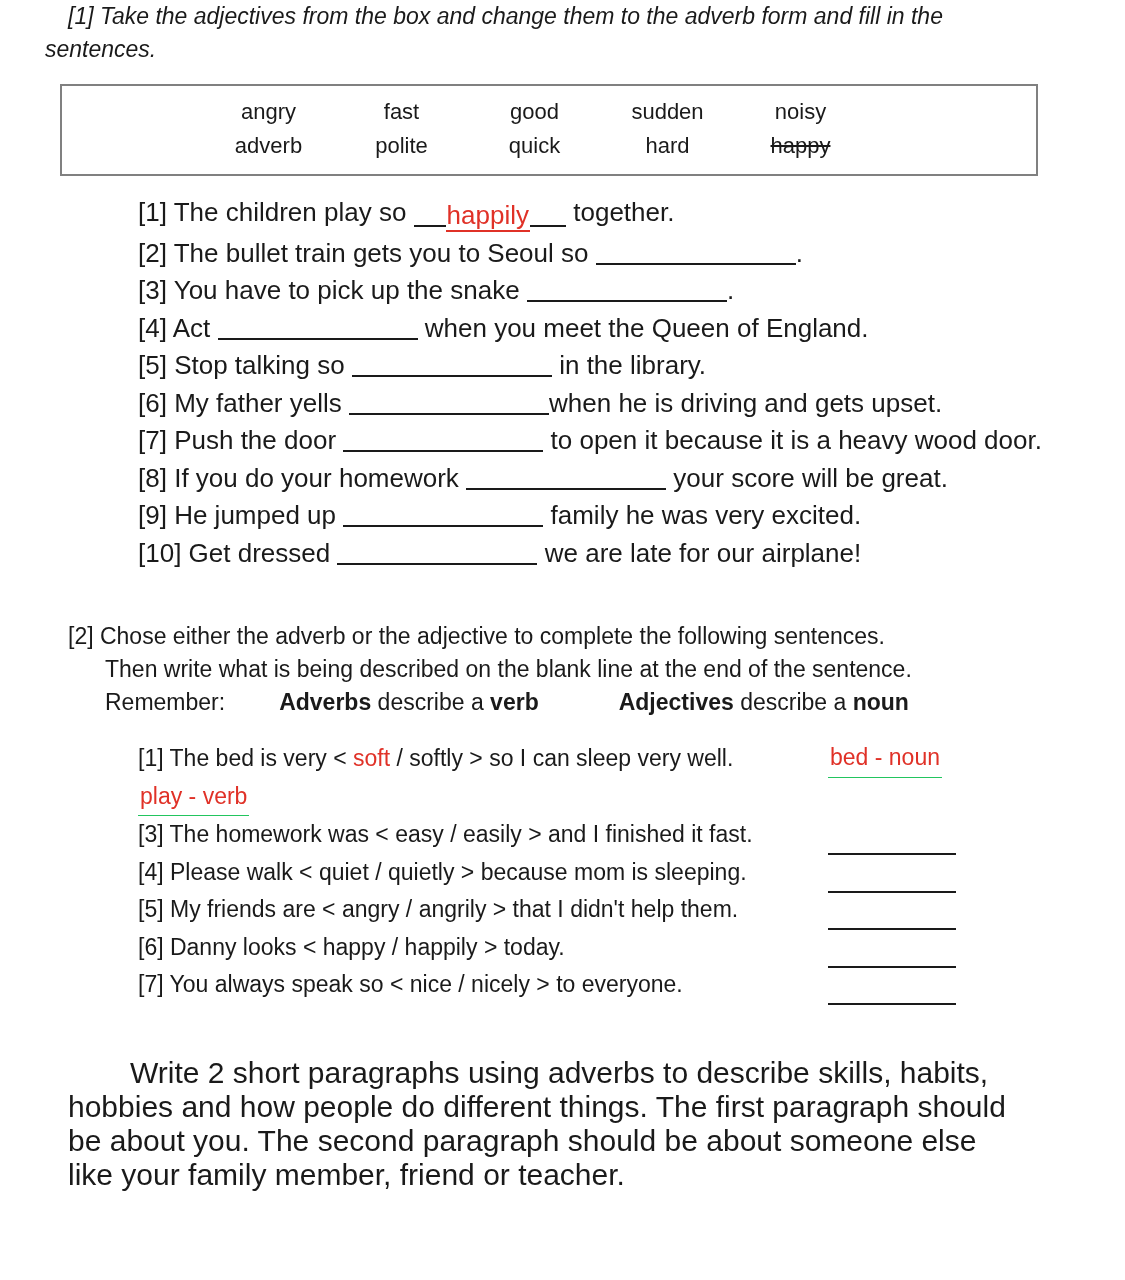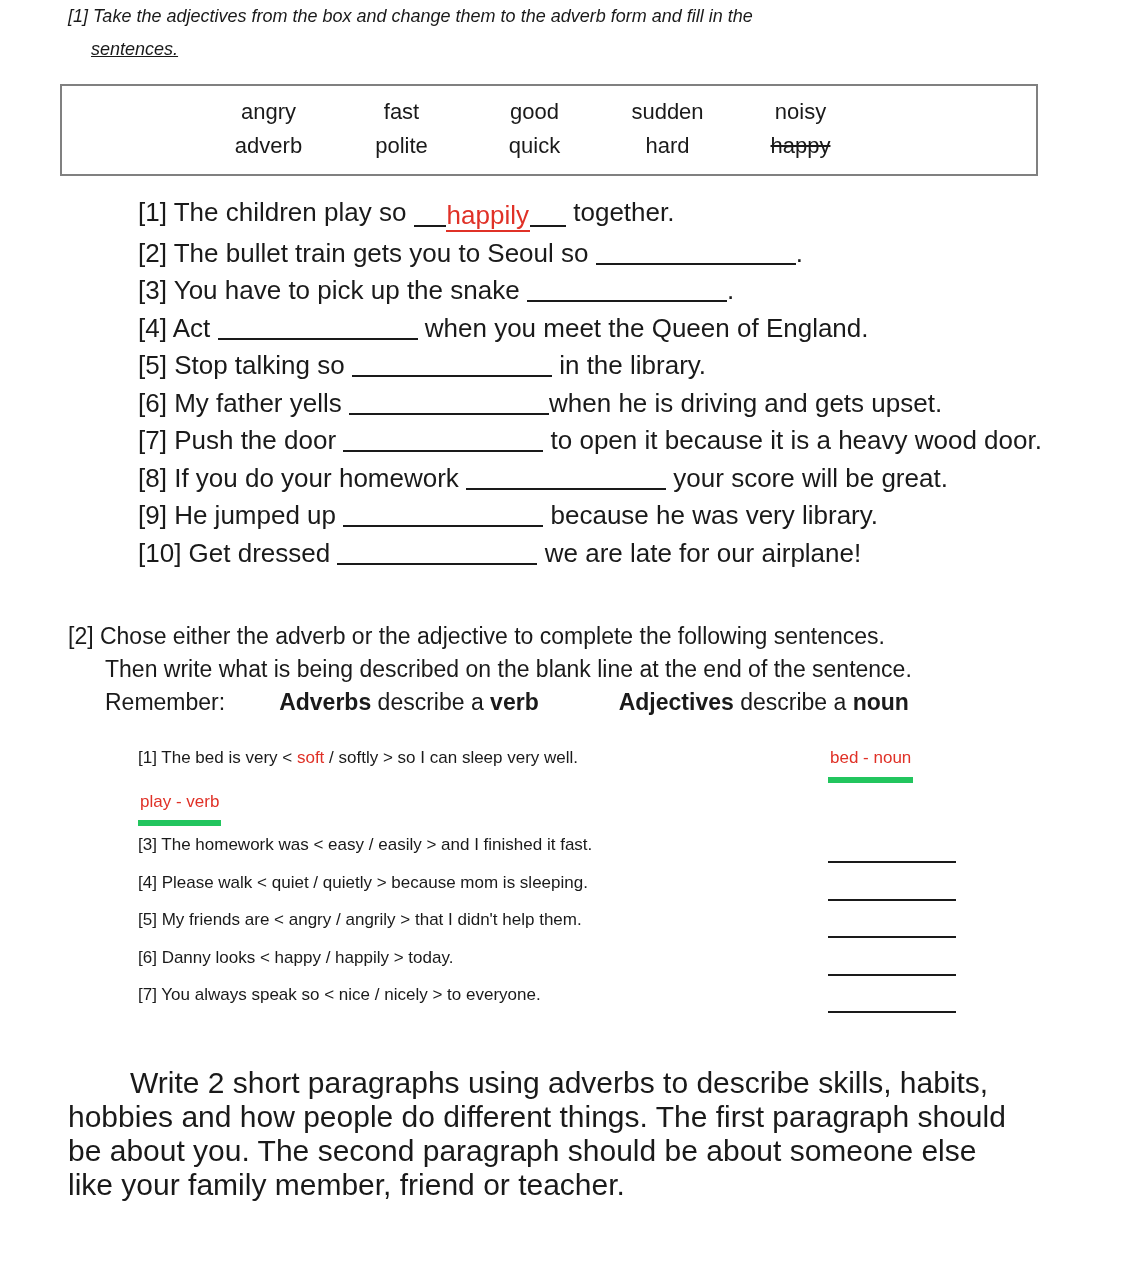--- a/index.html
+++ b/index.html
@@ -19,27 +19,27 @@
     width: 1125px;
     height: 1280px;
     position: relative;
     box-sizing: border-box;
     padding: 0;
   }
 
   
   .section-head {
     font-style: italic;
-    font-size: 18px;
+    font-size: 23px;
     line-height: 33px;
     color: #1a1a1a;
   }
   .section-head .tag { white-space: pre; }
   .head-line-1 { margin-left: 68px; }
-  .head-line-2 { margin-left: 91px; text-decoration: underline; }
+  .head-line-2 { margin-left: 45px; }
 
   
   .wordbank {
     margin: 18px 0 0 60px;
     width: 978px;
     box-sizing: border-box;
     border: 2px solid #808080;
     padding: 9px 0 11px 0;
     background: #fff;
   }
@@ -110,34 +110,34 @@
   .sec2-l3 { margin-left: 105px; }
   .sec2-l3 .sp-a { display:inline-block; width: 54px; }
   .sec2-l3 .sp-b { display:inline-block; width: 80px; }
   .b { font-weight: bold; }
 
   .choice-list {
     margin-top: 20px;
   }
   .choice-row {
     display: flex;
-    align-items: flex-start;
-    font-size: 17px;
+    align-items: center;
+    font-size: 23px;
     line-height: 37.5px;
     margin-left: 138px;
   }
   .choice-text { width: 690px; white-space: nowrap; }
   .red { color: #e03127; }
   .choice-ans {
     width: 130px;
     text-align: left;
   }
   .choice-ans .filled {
     color: #e03127;
-    border-bottom: 6px solid #22c55e;
+    border-bottom: 1px solid #22c55e;
     display: inline-block;
     padding: 0 2px;
   }
   .choice-ans .empty {
     display: inline-block;
     width: 128px;
     height: 17px;
     border-bottom: 2px solid #1a1a1a;
     vertical-align: -4px;
     position: relative;
@@ -244,21 +244,21 @@
       <span class="num">[8]</span>
       <span>If you do your homework</span>
       <span class="blank w-small"></span>
       <span>your score will be great.</span>
     </div>
 
     <div class="q-item">
       <span class="num">[9]</span>
       <span>He jumped up</span>
       <span class="blank w-small"></span>
-      <span>because he was very library.</span>
+      <span>family he was very excited.</span>
     </div>
 
     <div class="q-item">
       <span class="num">[10]</span>
       <span>Get dressed</span>
       <span class="blank w-small"></span>
       <span>we are late for our airplane!</span>
     </div>
 
   </div>

